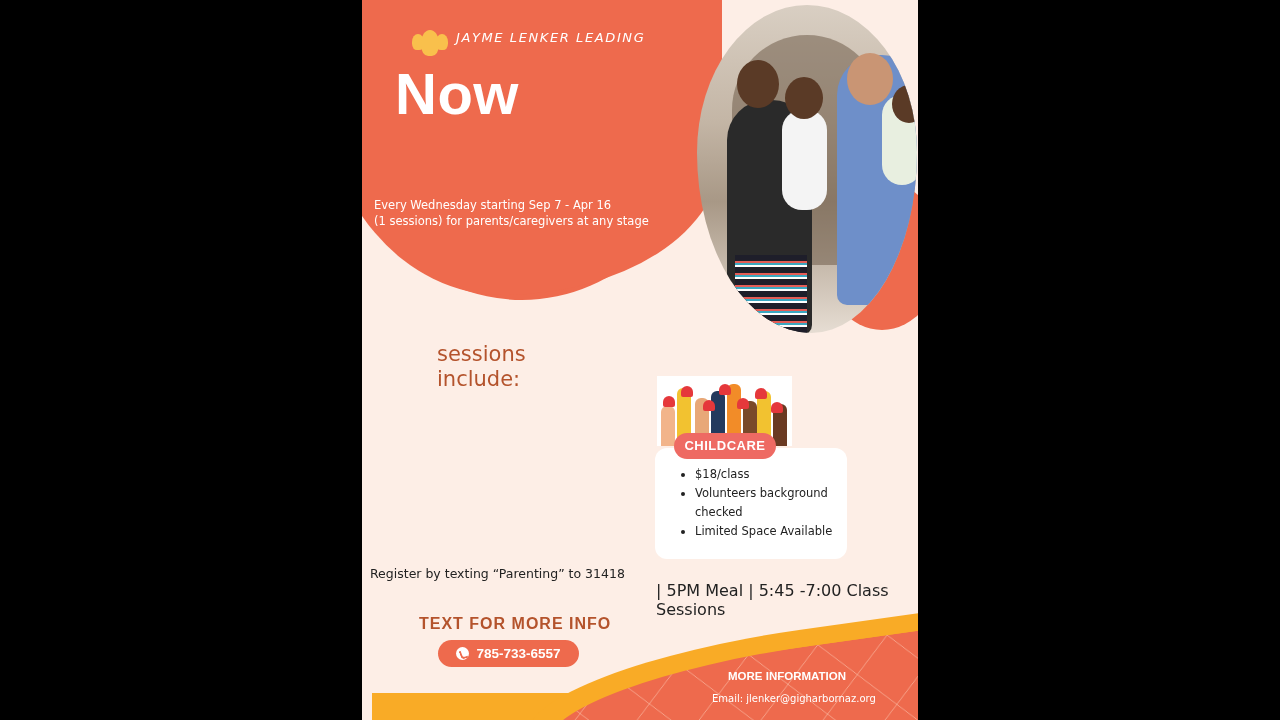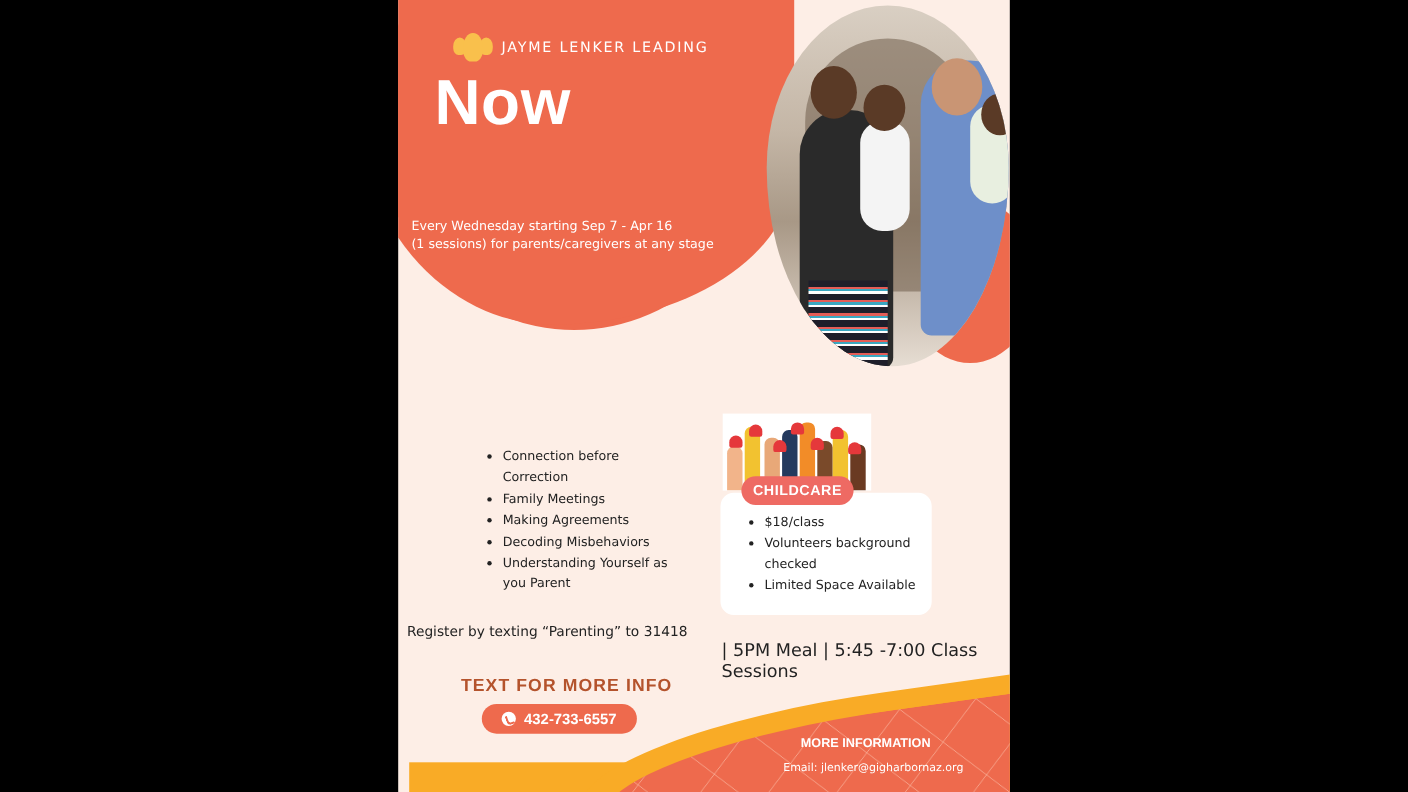--- a/index.html
+++ b/index.html
@@ -9,21 +9,21 @@
   .blob-top2 { position:absolute; left:-20px; top:-80px; width:360px; height:380px; background:#ee6a4d; border-radius:50%; }
   .blob-right { position:absolute; left:460px; top:180px; width:120px; height:150px; background:#ee6a4d; border-radius:50%; }
   .photo { position:absolute; left:335px; top:5px; width:220px; height:328px; border-radius:50% 50% 48% 52% / 45% 45% 55% 55%; overflow:hidden; background:linear-gradient(180deg,#d9cfc3 0%,#c4b6a6 35%,#a89886 60%,#e6ddd3 100%); }
   .photo .arch { position:absolute; left:35px; top:30px; width:150px; height:230px; border-radius:75px 75px 0 0; background:#6f5c4a; opacity:.55; }
   .photo .p1 { position:absolute; left:30px; top:95px; width:85px; height:235px; background:#2a2a2a; border-radius:40px 40px 10px 10px; }
   .photo .p1s { position:absolute; left:38px; top:250px; width:72px; height:80px; background:repeating-linear-gradient(180deg,#1e1e2a 0 6px,#e45d57 6px 8px,#3aa7c1 8px 10px,#fff 10px 12px); }
   .photo .p2 { position:absolute; left:140px; top:50px; width:85px; height:250px; background:#6e8fc9; border-radius:40px 40px 10px 10px; }
   .photo .k1 { position:absolute; left:85px; top:105px; width:45px; height:100px; background:#f4f4f4; border-radius:20px; }
   .photo .k2 { position:absolute; left:185px; top:90px; width:40px; height:90px; background:#e8efe0; border-radius:20px; }
   .photo .head { position:absolute; border-radius:50%; background:#5a3a26; }
-  .logo { position:absolute; left:50px; top:30px; display:flex; align-items:center; }
+  .logo { position:absolute; left:50px; top:30px; display:flex; align-items:flex-start;font-style:italic; }
   .logo-icon { width:36px; height:26px; position:relative; }
   .logo-icon span { position:absolute; background:#f9c04c; border-radius:50% 50% 40% 40%; }
   .logo-text { color:#fff; font-size:13px; letter-spacing:1.6px; margin-left:8px; font-family:"DejaVu Sans", sans-serif; }
   .title { position:absolute; left:33px; top:66px; color:#fff; font-family:"Liberation Sans", sans-serif; font-weight:bold; font-size:58px; line-height:56px; letter-spacing:0.5px; }
   .subtitle { position:absolute; left:12px; top:197px; color:#fff; font-size:11.5px; line-height:16px; }
   .sessions-h { position:absolute; left:75px; top:342px; color:#b4532c; font-size:21px; line-height:25px; }
   .list { position:absolute; left:78px; top:405px; margin:0; padding-left:17px; font-size:11.5px; line-height:19.4px; color:#222; }
   .list li { width:160px; }
   .hands { position:absolute; left:295px; top:376px; width:135px; height:70px; background:#fff; overflow:hidden; }
   .hand { position:absolute; bottom:0; width:14px; border-radius:6px 6px 0 0; }
@@ -76,27 +76,24 @@
 
   <div class="title">
     <div>Now</div>
   </div>
 
   <div class="subtitle">
     <div>Every Wednesday starting Sep 7 - Apr 16</div>
     <div>(1 sessions)  for parents/caregivers at any stage</div>
   </div>
 
-  <ul class="list">
-    <li>Connection before Correction</li>
-    <li>Family Meetings</li>
-    <li>Making Agreements</li>
-    <li>Decoding Misbehaviors</li>
-    <li>Understanding Yourself as you Parent</li>
-  </ul>
+  <div class="sessions-h">
+    <div>sessions</div>
+    <div>include:</div>
+  </div>
 
   <div class="hands">
     <div class="hand" style="left:4px;height:40px;background:#f2b48a;"></div>
     <div class="hand" style="left:20px;height:58px;background:#f2c230;"></div>
     <div class="hand" style="left:38px;height:48px;background:#e8a878;"></div>
     <div class="hand" style="left:54px;height:55px;background:#243a5e;"></div>
     <div class="hand" style="left:70px;height:62px;background:#f28c28;"></div>
     <div class="hand" style="left:86px;height:45px;background:#7a4a2a;"></div>
     <div class="hand" style="left:100px;height:55px;background:#f2c230;"></div>
     <div class="hand" style="left:116px;height:42px;background:#6a3a22;"></div>
@@ -115,21 +112,21 @@
     <li>Volunteers background checked</li>
     <li>Limited Space Available</li>
   </ul>
 
   <div class="register">Register by texting “Parenting” to 31418</div>
   <div class="times">| 5PM Meal  | 5:45 -7:00 Class Sessions</div>
 
   <div class="text-info">TEXT FOR MORE INFO</div>
   <div class="phone-pill">
     <span class="phone-icon"></span>
-    <span>432-733-6557</span>
+    <span>785-733-6557</span>
   </div>
 
   <div class="yellow-band"></div>
   <div class="yellow-wave"></div>
   <div class="orange-wave"></div>
   <div class="more-info">MORE INFORMATION</div>
   <div class="email">Email: jlenker@gigharbornaz.org</div>
 </div>
 
 </body></html>

